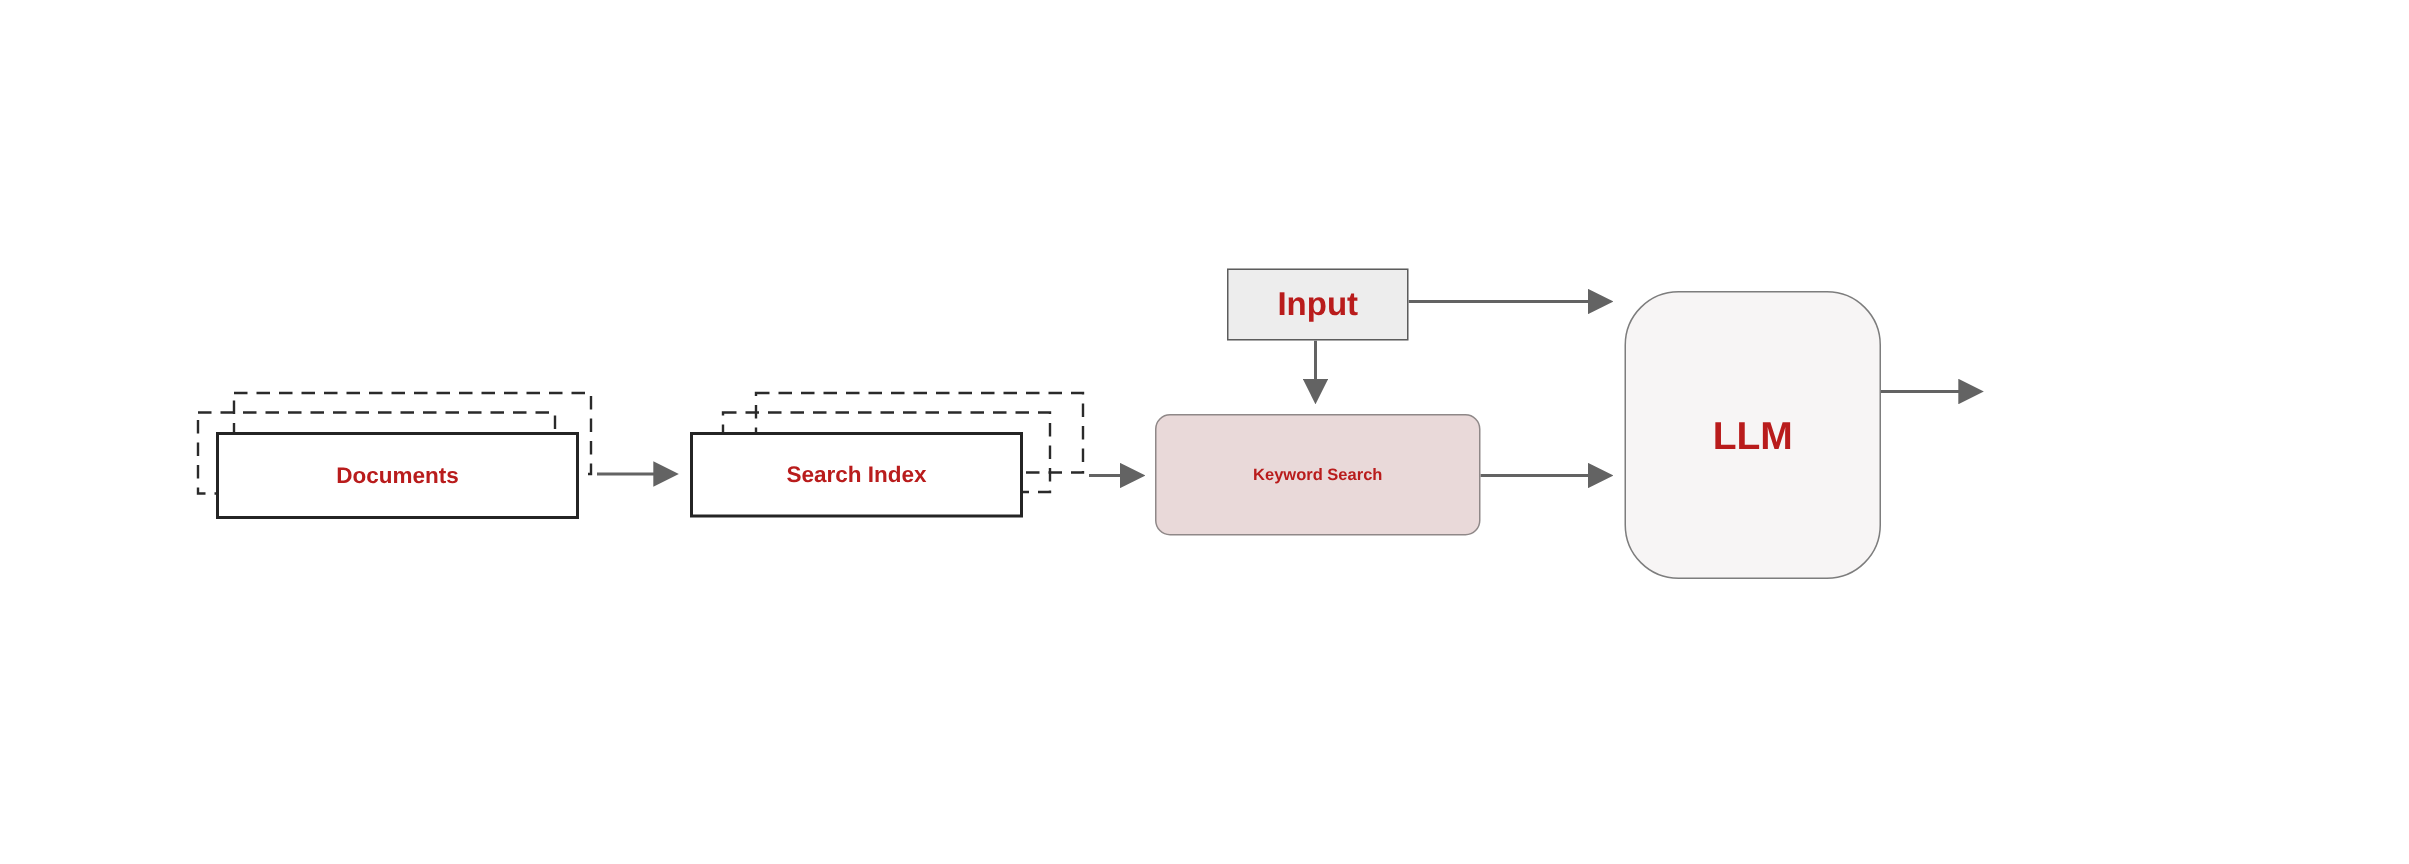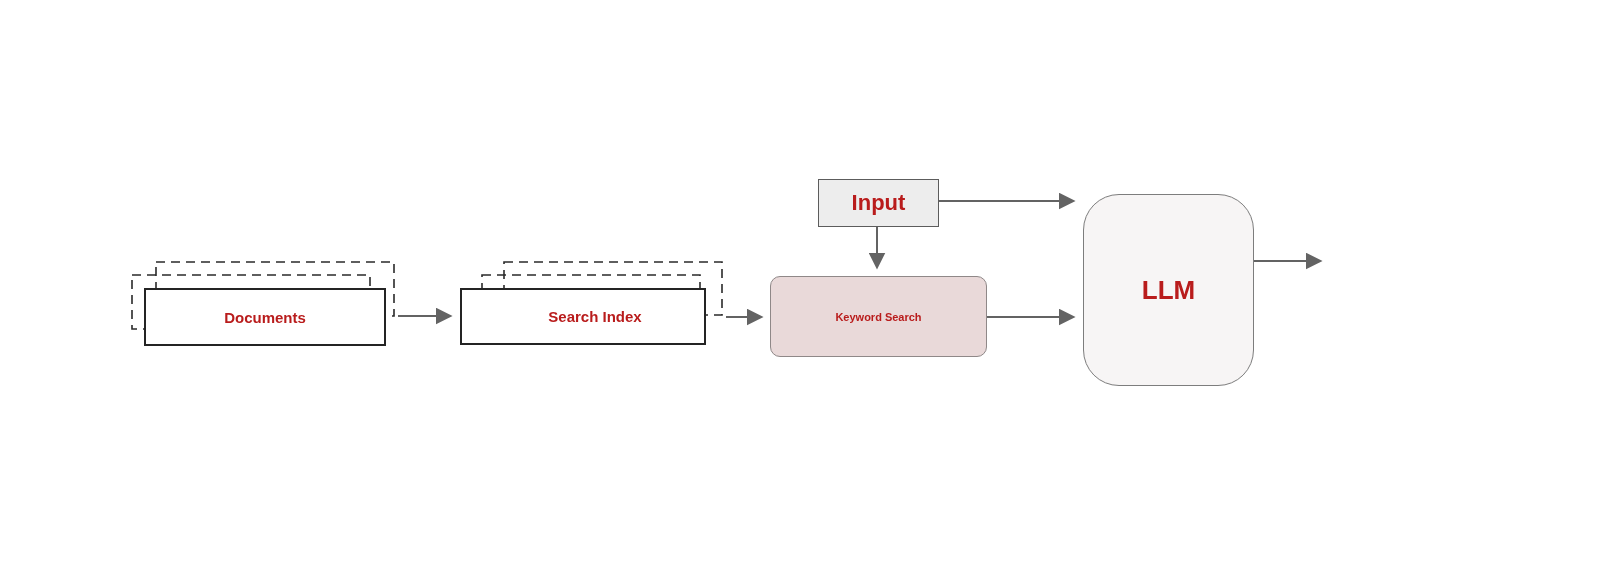--- a/index.html
+++ b/index.html
@@ -32,21 +32,21 @@
     color: #b91c1c;
     z-index: 2;
     text-align: center;
   }
   .plain-box {
     background: #ffffff;
     border: 2px solid #242424;
     font-size: 15px;
   }
   .node-documents   { left: 108px; top: 288px; width: 238px; height: 54px; margin-left: 36px; }
-  .node-search      { left: 460px; top: 288px; width: 218px; height: 53px; padding-left: 24px; }
+  .node-search      { left: 460px; top: 288px; width: 218px; height: 53px; }
   .node-keyword {
     left: 770px; top: 276px; width: 215px; height: 79px;
     background: #e9d9d9;
     border: 1.5px solid #8f8888;
     border-radius: 10px;
     font-size: 11px;
   }
   .node-input {
     left: 818px; top: 179px; width: 119px; height: 46px;
     background: #ededed;

